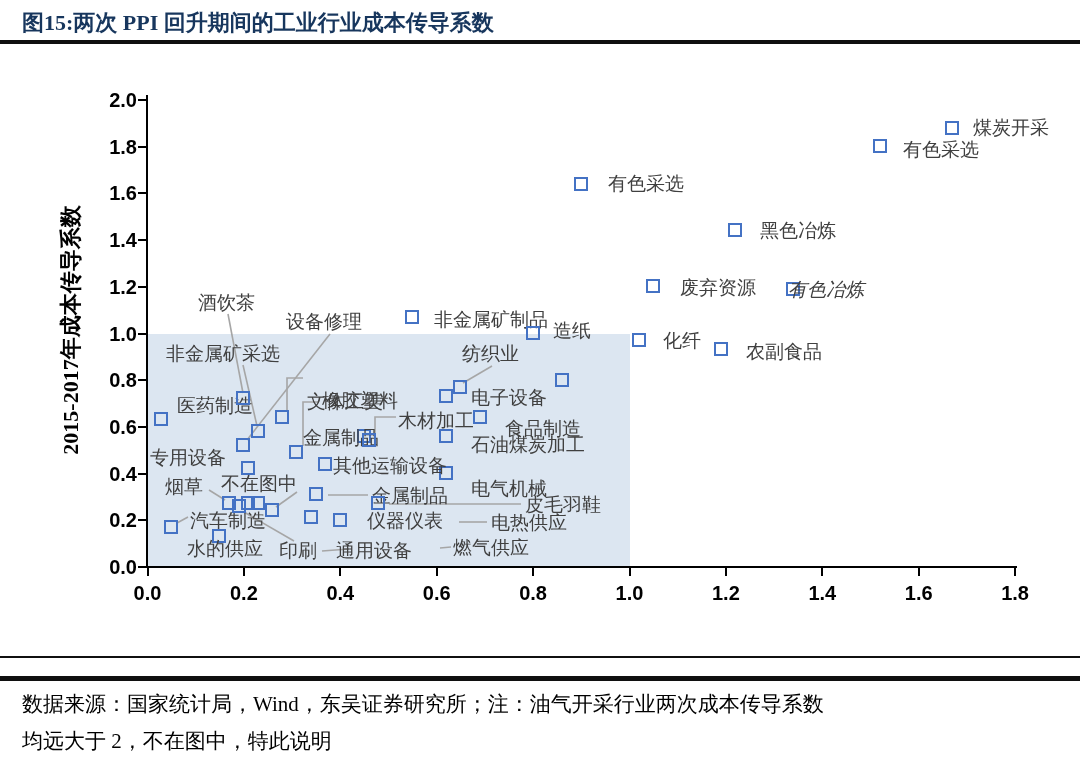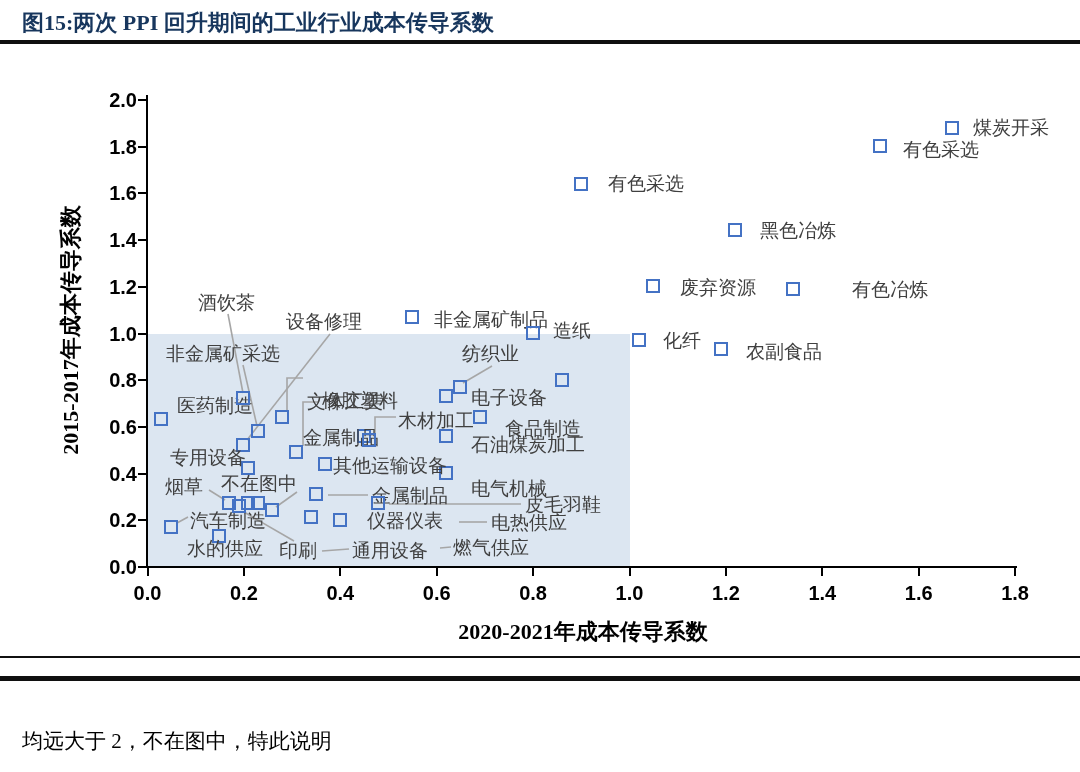--- a/index.html
+++ b/index.html
@@ -36,21 +36,20 @@
 
 <div class="page">
 
   <div class="title-row">
     <span class="title-prefix">图15:</span><span>两次 PPI 回升期间的工业行业成本传导系数</span>
   </div>
   <div class="rule rule-title"></div>
 
   <div id="chart">
     <div class="axis-title axis-title-y" style="left:71px; top:330px;">2015-2017年成本传导系数</div>
-    <div class="axis-title axis-title-x" style="left:583px; top:632px;">2020-2021年成本传导系数</div>
   <div class="shade" style="left: 147.5px; top: 333.5px; width: 482px; height: 233.5px; background: rgb(220, 230, 241);"></div>
       <svg width="1080" height="772" id="leaders">
         <polyline points="492,366 463,383" fill="none" stroke="#a6a6a6" stroke-width="1.6"></polyline>
         <polyline points="396,417 375,417 375,433" fill="none" stroke="#a6a6a6" stroke-width="1.6"></polyline>
         <polyline points="368,495 328,495" fill="none" stroke="#a6a6a6" stroke-width="1.6"></polyline>
         <polyline points="521,504 389,504" fill="none" stroke="#a6a6a6" stroke-width="1.6"></polyline>
         <polyline points="487,522 459,522" fill="none" stroke="#a6a6a6" stroke-width="1.6"></polyline>
         <polyline points="228,314 243,393" fill="none" stroke="#a6a6a6" stroke-width="1.6"></polyline>
         <polyline points="303,378 287,378 287,410" fill="none" stroke="#a6a6a6" stroke-width="1.6"></polyline>
         <polyline points="243,365 257,426" fill="none" stroke="#a6a6a6" stroke-width="1.6"></polyline>
@@ -111,21 +110,21 @@
       <div class="pt-label" style="left: 973px; top: 128px;">煤炭开采</div>
       <div class="marker" style="left: 872.64px; top: 139.2px; border-color: rgb(68, 114, 196);"></div>
       <div class="pt-label" style="left: 903px; top: 150px;">有色采选</div>
       <div class="marker" style="left: 573.8px; top: 176.56px; border-color: rgb(68, 114, 196);"></div>
       <div class="pt-label" style="left: 608px; top: 184px;">有色采选</div>
       <div class="marker" style="left: 728.04px; top: 223.26px; border-color: rgb(68, 114, 196);"></div>
       <div class="pt-label" style="left: 760px; top: 231px;">黑色冶炼</div>
       <div class="marker" style="left: 646.1px; top: 279.3px; border-color: rgb(68, 114, 196);"></div>
       <div class="pt-label" style="left: 680px; top: 288px;">废弃资源</div>
       <div class="marker" style="left: 785.88px; top: 281.635px; border-color: rgb(68, 114, 196);"></div>
-      <div class="pt-label" style="left: 852px; top: 290px;">有色冶炼</div>
+      <div class="pt-label" style="left: 788px; top: 290px; font-style: italic;">有色冶炼</div>
       <div class="marker" style="left: 405.1px; top: 309.655px; border-color: rgb(68, 114, 196);"></div>
       <div class="pt-label" style="left: 434px; top: 320px;">非金属矿制品</div>
       <div class="marker" style="left: 525.6px; top: 326px; border-color: rgb(68, 114, 196);"></div>
       <div class="pt-label" style="left: 553px; top: 331px;">造纸</div>
       <div class="marker" style="left: 631.64px; top: 333.005px; border-color: rgb(68, 114, 196);"></div>
       <div class="pt-label" style="left: 663px; top: 341px;">化纤</div>
       <div class="marker" style="left: 713.58px; top: 342.345px; border-color: rgb(68, 114, 196);"></div>
       <div class="pt-label" style="left: 746px; top: 352px;">农副食品</div>
       <div class="marker" style="left: 554.52px; top: 372.7px; border-color: rgb(68, 114, 196);"></div>
       <div class="marker" style="left: 453.3px; top: 379.705px; border-color: rgb(68, 114, 196);"></div>
@@ -158,35 +157,36 @@
       <div class="pt-label" style="left: 198px; top: 303px;">酒饮茶</div>
       <div class="marker" style="left: 274.96px; top: 410.06px; border-color: rgb(68, 114, 196);"></div>
       <div class="pt-label" style="left: 307px; top: 377px; margin-top: 25px;">文体工美</div>
       <div class="marker" style="left: 250.86px; top: 424.07px; border-color: rgb(68, 114, 196);"></div>
       <div class="pt-label" style="left: 166px; top: 354px;">非金属矿采选</div>
       <div class="marker" style="left: 236.4px; top: 438.08px; border-color: rgb(68, 114, 196);"></div>
       <div class="pt-label" style="left: 286px; top: 322px;">设备修理</div>
       <div class="marker" style="left: 289.42px; top: 445.085px; border-color: rgb(68, 114, 196);"></div>
       <div class="pt-label" style="left: 322px; top: 401px;">橡胶塑料</div>
       <div class="marker" style="left: 241.22px; top: 461.43px; border-color: rgb(68, 114, 196);"></div>
-      <div class="pt-label" style="left: 150px; top: 458px; margin-left: 20px;">专用设备</div>
+      <div class="pt-label" style="left: 150px; top: 458px;">专用设备</div>
       <div class="marker" style="left: 265.32px; top: 503.46px; border-color: rgb(68, 114, 196);"></div>
       <div class="pt-label" style="left: 221px; top: 484px;">不在图中</div>
       <div class="marker" style="left: 221.94px; top: 496.455px; border-color: rgb(68, 114, 196);"></div>
       <div class="pt-label" style="left: 165px; top: 487px;">烟草</div>
       <div class="marker" style="left: 164.1px; top: 519.805px; border-color: rgb(68, 114, 196);"></div>
       <div class="pt-label" style="left: 190px; top: 521px;">汽车制造</div>
       <div class="marker" style="left: 231.58px; top: 498.79px; border-color: rgb(68, 114, 196);"></div>
       <div class="pt-label" style="left: 279px; top: 551px;">印刷</div>
       <div class="marker" style="left: 241.22px; top: 496.455px; border-color: rgb(68, 114, 196);"></div>
-      <div class="pt-label" style="left: 352px; top: 551px;">通用设备</div>
+      <div class="pt-label" style="left: 336px; top: 551px;">通用设备</div>
       <div class="marker" style="left: 250.86px; top: 496.455px; border-color: rgb(68, 114, 196);"></div>
       <div class="pt-label" style="left: 453px; top: 548px;">燃气供应</div>
       <div class="marker" style="left: 212.3px; top: 529.145px; border-color: rgb(68, 114, 196);"></div>
       <div class="pt-label" style="left: 187px; top: 549px;">水的供应</div>
     </div>
 
   <div class="rule rule-thin"></div>
   <div class="rule rule-thick"></div>
 
+  <div class="footer-line footer-line1">数据来源：国家统计局，Wind，东吴证券研究所；注：油气开采行业两次成本传导系数</div>
   <div class="footer-line footer-line2">均远大于 2，不在图中，特此说明</div>
 
 </div>
 
 </body></html>

